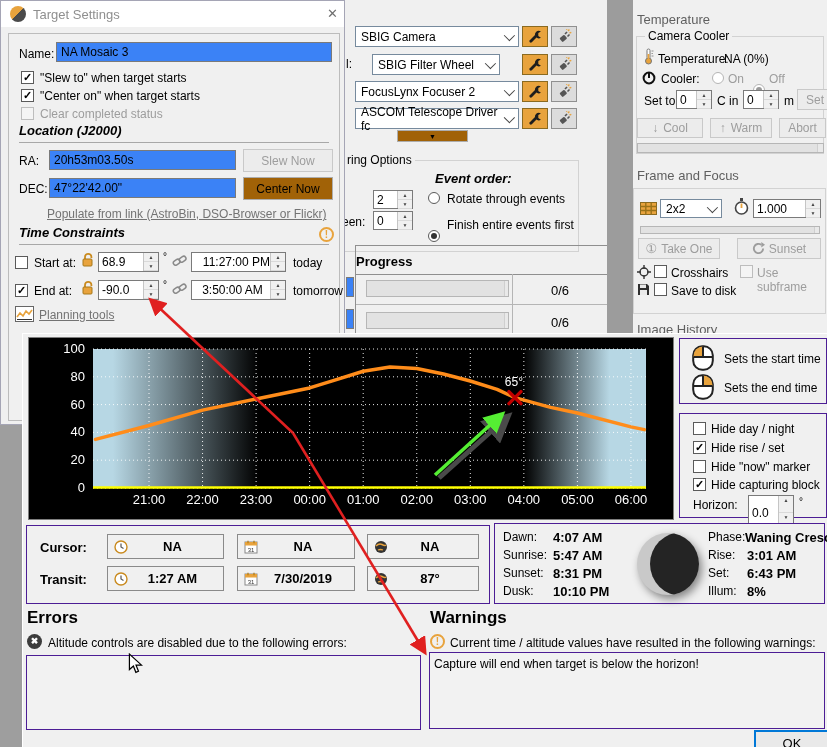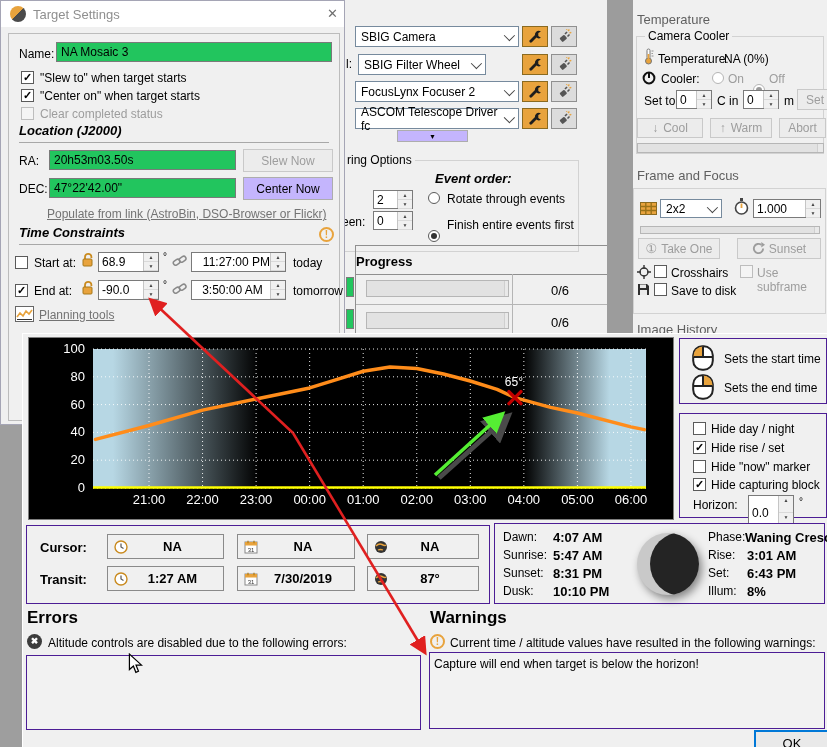--- a/index.html
+++ b/index.html
@@ -3,22 +3,22 @@
 <meta charset="utf-8">
 <style>
   html,body{margin:0;padding:0}
   body{width:827px;height:747px;position:relative;overflow:hidden;background:#f0f0f0;
        font-family:"Liberation Sans",sans-serif;font-size:12px;color:#000}
   .abs{position:absolute}
   .bold{font-weight:bold}
   .hdr{font-weight:bold;font-style:italic;font-size:13px}
   .gray{color:#9d9d9d}
   .panelbox{border:1px solid #4c1d95;background:#f0f0f0}
-  .sunken{background:#22c55e;border:1px solid #7a7a7a;box-sizing:border-box;padding:1px 4px;font-size:12px}
-  .btn{background:#c4b5fd;border:1px solid #adadad;box-sizing:border-box;text-align:center;
+  .sunken{background:#3b82f6;border:1px solid #7a7a7a;box-sizing:border-box;padding:1px 4px;font-size:12px}
+  .btn{background:#a16207;border:1px solid #adadad;box-sizing:border-box;text-align:center;
        display:flex;align-items:center;justify-content:center;font-size:12px;cursor:default}
   .btn.dis{background:#ececec;border-color:#c9c9c9;color:#9d9d9d}
   .cb{width:13px;height:13px;background:#fff;border:1px solid #5a5a5a;box-sizing:border-box;
       font-size:11px;line-height:11px;text-align:center;font-weight:bold}
   .cb.on::after{content:"\2713"}
   .cb.dis{border-color:#bdbdbd;background:#f4f4f4}
   .radio{width:12px;height:12px;border:1px solid #5a5a5a;border-radius:50%;background:#fff;box-sizing:border-box;position:relative}
   .radio.on::after{content:"";position:absolute;left:2px;top:2px;width:6px;height:6px;border-radius:50%;background:#333}
   .radio.dis{border-color:#b5b5b5}
   .radio.dis::after{background:#9a9a9a}
@@ -53,21 +53,21 @@
 </head>
 <body>
 
 <div class="abs" style="left:345px;top:0;width:262px;height:335px;background:#f0f0f0"></div>
 <span class="abs" style="left:346px;top:57px">l:</span>
 
 <div class="abs combo" style="left:355px;top:26px;width:164px;height:21px">
   <span>SBIG Camera</span>
     <span class="chev"></span>
 </div>
-<div class="abs combo" style="left:358px;top:54px;width:128px;height:21px">
+<div class="abs combo" style="left:372px;top:54px;width:128px;height:21px">
   <span>SBIG Filter Wheel</span>
     <span class="chev"></span>
 </div>
 <div class="abs combo" style="left:355px;top:81px;width:164px;height:21px">
   <span>FocusLynx Focuser 2</span>
     <span class="chev"></span>
 </div>
 <div class="abs combo" style="left:355px;top:108px;width:164px;height:21px">
   <span>ASCOM Telescope Driver fc</span>
     <span class="chev"></span>

